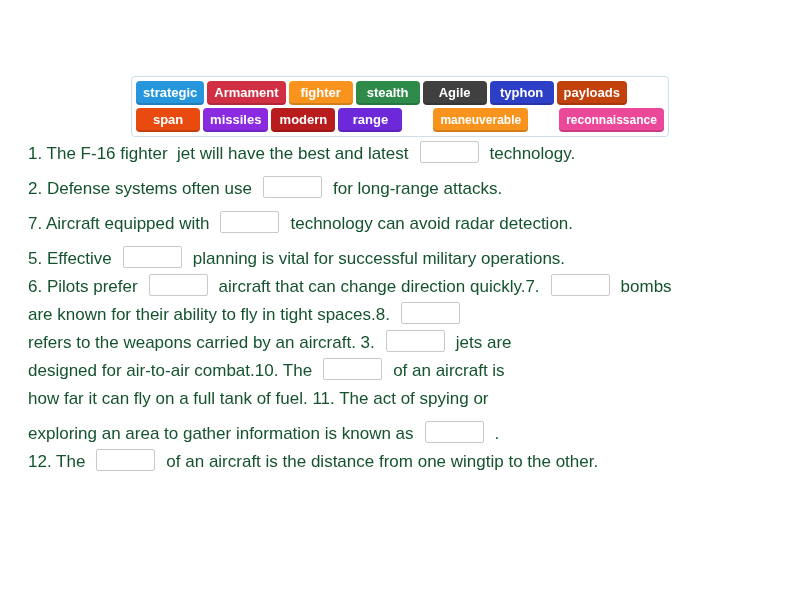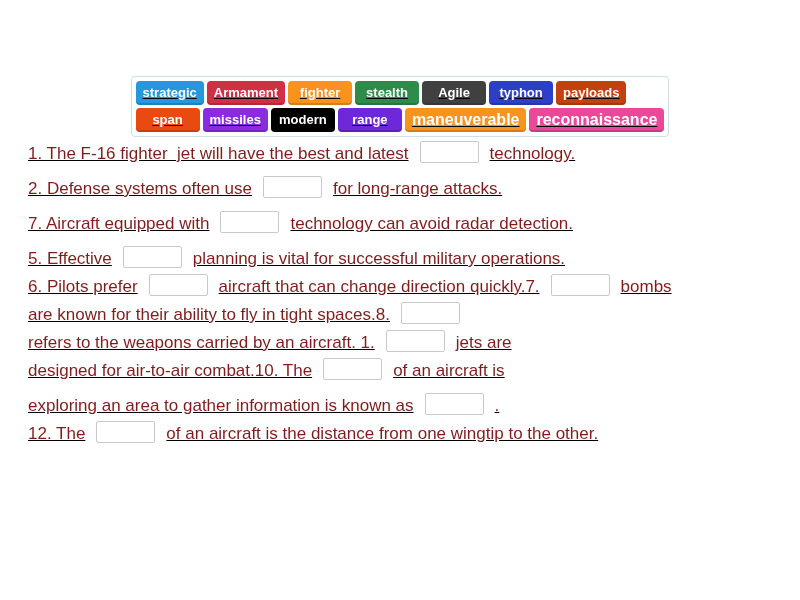--- a/index.html
+++ b/index.html
@@ -7,21 +7,20 @@
     padding: 0;
     background: #ffffff;
     font-family: "Liberation Sans", "DejaVu Sans", sans-serif;
   }
   .page {
     position: relative;
     width: 800px;
     height: 588px;
     background: #ffffff;
     overflow: hidden;
-    text-decoration: underline;
   }
   
   .word-bank {
     margin: 76px auto 0 auto;
     width: fit-content;
     border: 1px solid #cfdfe9;
     border-radius: 4px;
     padding: 4px;
     display: flex;
     flex-direction: column;
@@ -41,28 +40,29 @@
     color: #ffffff;
     font-weight: bold;
     font-size: 13px;
     line-height: 16px;
     text-align: center;
     box-shadow: inset 0 -2px 0 rgba(0,0,0,0.15);
     cursor: pointer;
     white-space: nowrap;
   }
   .tile.small {
-    font-size: 16px;
+    font-size: 12px;
+    margin-left: 28px;
   }
   
   .sentences {
     margin: 3px 0 0 28px;
     width: 760px;
     font-size: 17px;
-    color: #7f1d1d;
+    color: #14532d;
   }
   .paragraph {
     margin: 0 0 7px 0;
   }
   .line {
     line-height: 28px;
     white-space: nowrap;
   }
   .blank {
     display: inline-block;
@@ -86,41 +86,42 @@
         <span class="tile" style="background: rgb(208, 47, 68);">Armament</span>
         <span class="tile" style="background: rgb(248, 148, 30);">fighter</span>
         <span class="tile" style="background: rgb(46, 139, 74);">stealth</span>
         <span class="tile" style="background: #404040;">Agile</span>
         <span class="tile" style="background: rgb(46, 63, 199);">typhon</span>
         <span class="tile" style="background: #c2410c;">payloads</span>
       </div>
       <div class="bank-row">
         <span class="tile" style="background: rgb(233, 74, 16);">span</span>
         <span class="tile" style="background: rgb(138, 43, 226); text-align: right;">missiles</span>
-        <span class="tile" style="background: #000000;">modern</span>
+        <span class="tile" style="background: #b91c1c;">modern</span>
         <span class="tile" style="background: #6d28d9;">range</span>
         <span class="tile small" style="background: rgb(248, 148, 30);">maneuverable</span>
         <span class="tile small" style="background: #ec4899; text-align: center;">reconnaissance</span>
       </div>
     </div>
   <div class="sentences" id="sentences">
       <div class="paragraph">
         <div class="line"><span>1. The F-16 fighter &nbsp;jet will have the best and latest</span><span class="blank"></span><span>technology.</span></div>
       </div>
       <div class="paragraph">
         <div class="line"><span>2. Defense systems often use</span><span class="blank"></span><span>for long-range attacks.</span></div>
       </div>
       <div class="paragraph">
         <div class="line"><span>7. Aircraft equipped with</span><span class="blank"></span><span>technology can avoid radar detection.</span></div>
       </div>
       <div class="paragraph">
         <div class="line"><span>5. Effective</span><span class="blank"></span><span>planning is vital for successful military operations.</span></div>
         <div class="line"><span>6. Pilots prefer</span><span class="blank"></span><span>aircraft that can change direction quickly.7.</span><span class="blank"></span><span>bombs</span></div>
         <div class="line"><span>are known for their ability to fly in tight spaces.8.</span><span class="blank"></span></div>
-        <div class="line"><span>refers to the weapons carried by an aircraft. 1.</span><span class="blank"></span><span>jets are</span></div>
+        <div class="line"><span>refers to the weapons carried by an aircraft. 3.</span><span class="blank"></span><span>jets are</span></div>
         <div class="line"><span>designed for air-to-air combat.10. The</span><span class="blank"></span><span>of an aircraft is</span></div>
+        <div class="line"><span>how far it can fly on a full tank of fuel. 11. The act of spying or</span></div>
       </div>
       <div class="paragraph">
         <div class="line"><span>exploring an area to gather information is known as</span><span class="blank"></span><span>.</span></div>
         <div class="line"><span>12. The</span><span class="blank"></span><span>of an aircraft is the distance from one wingtip to the other.</span></div>
       </div>
     </div>
 </div>
 
 </body></html>

